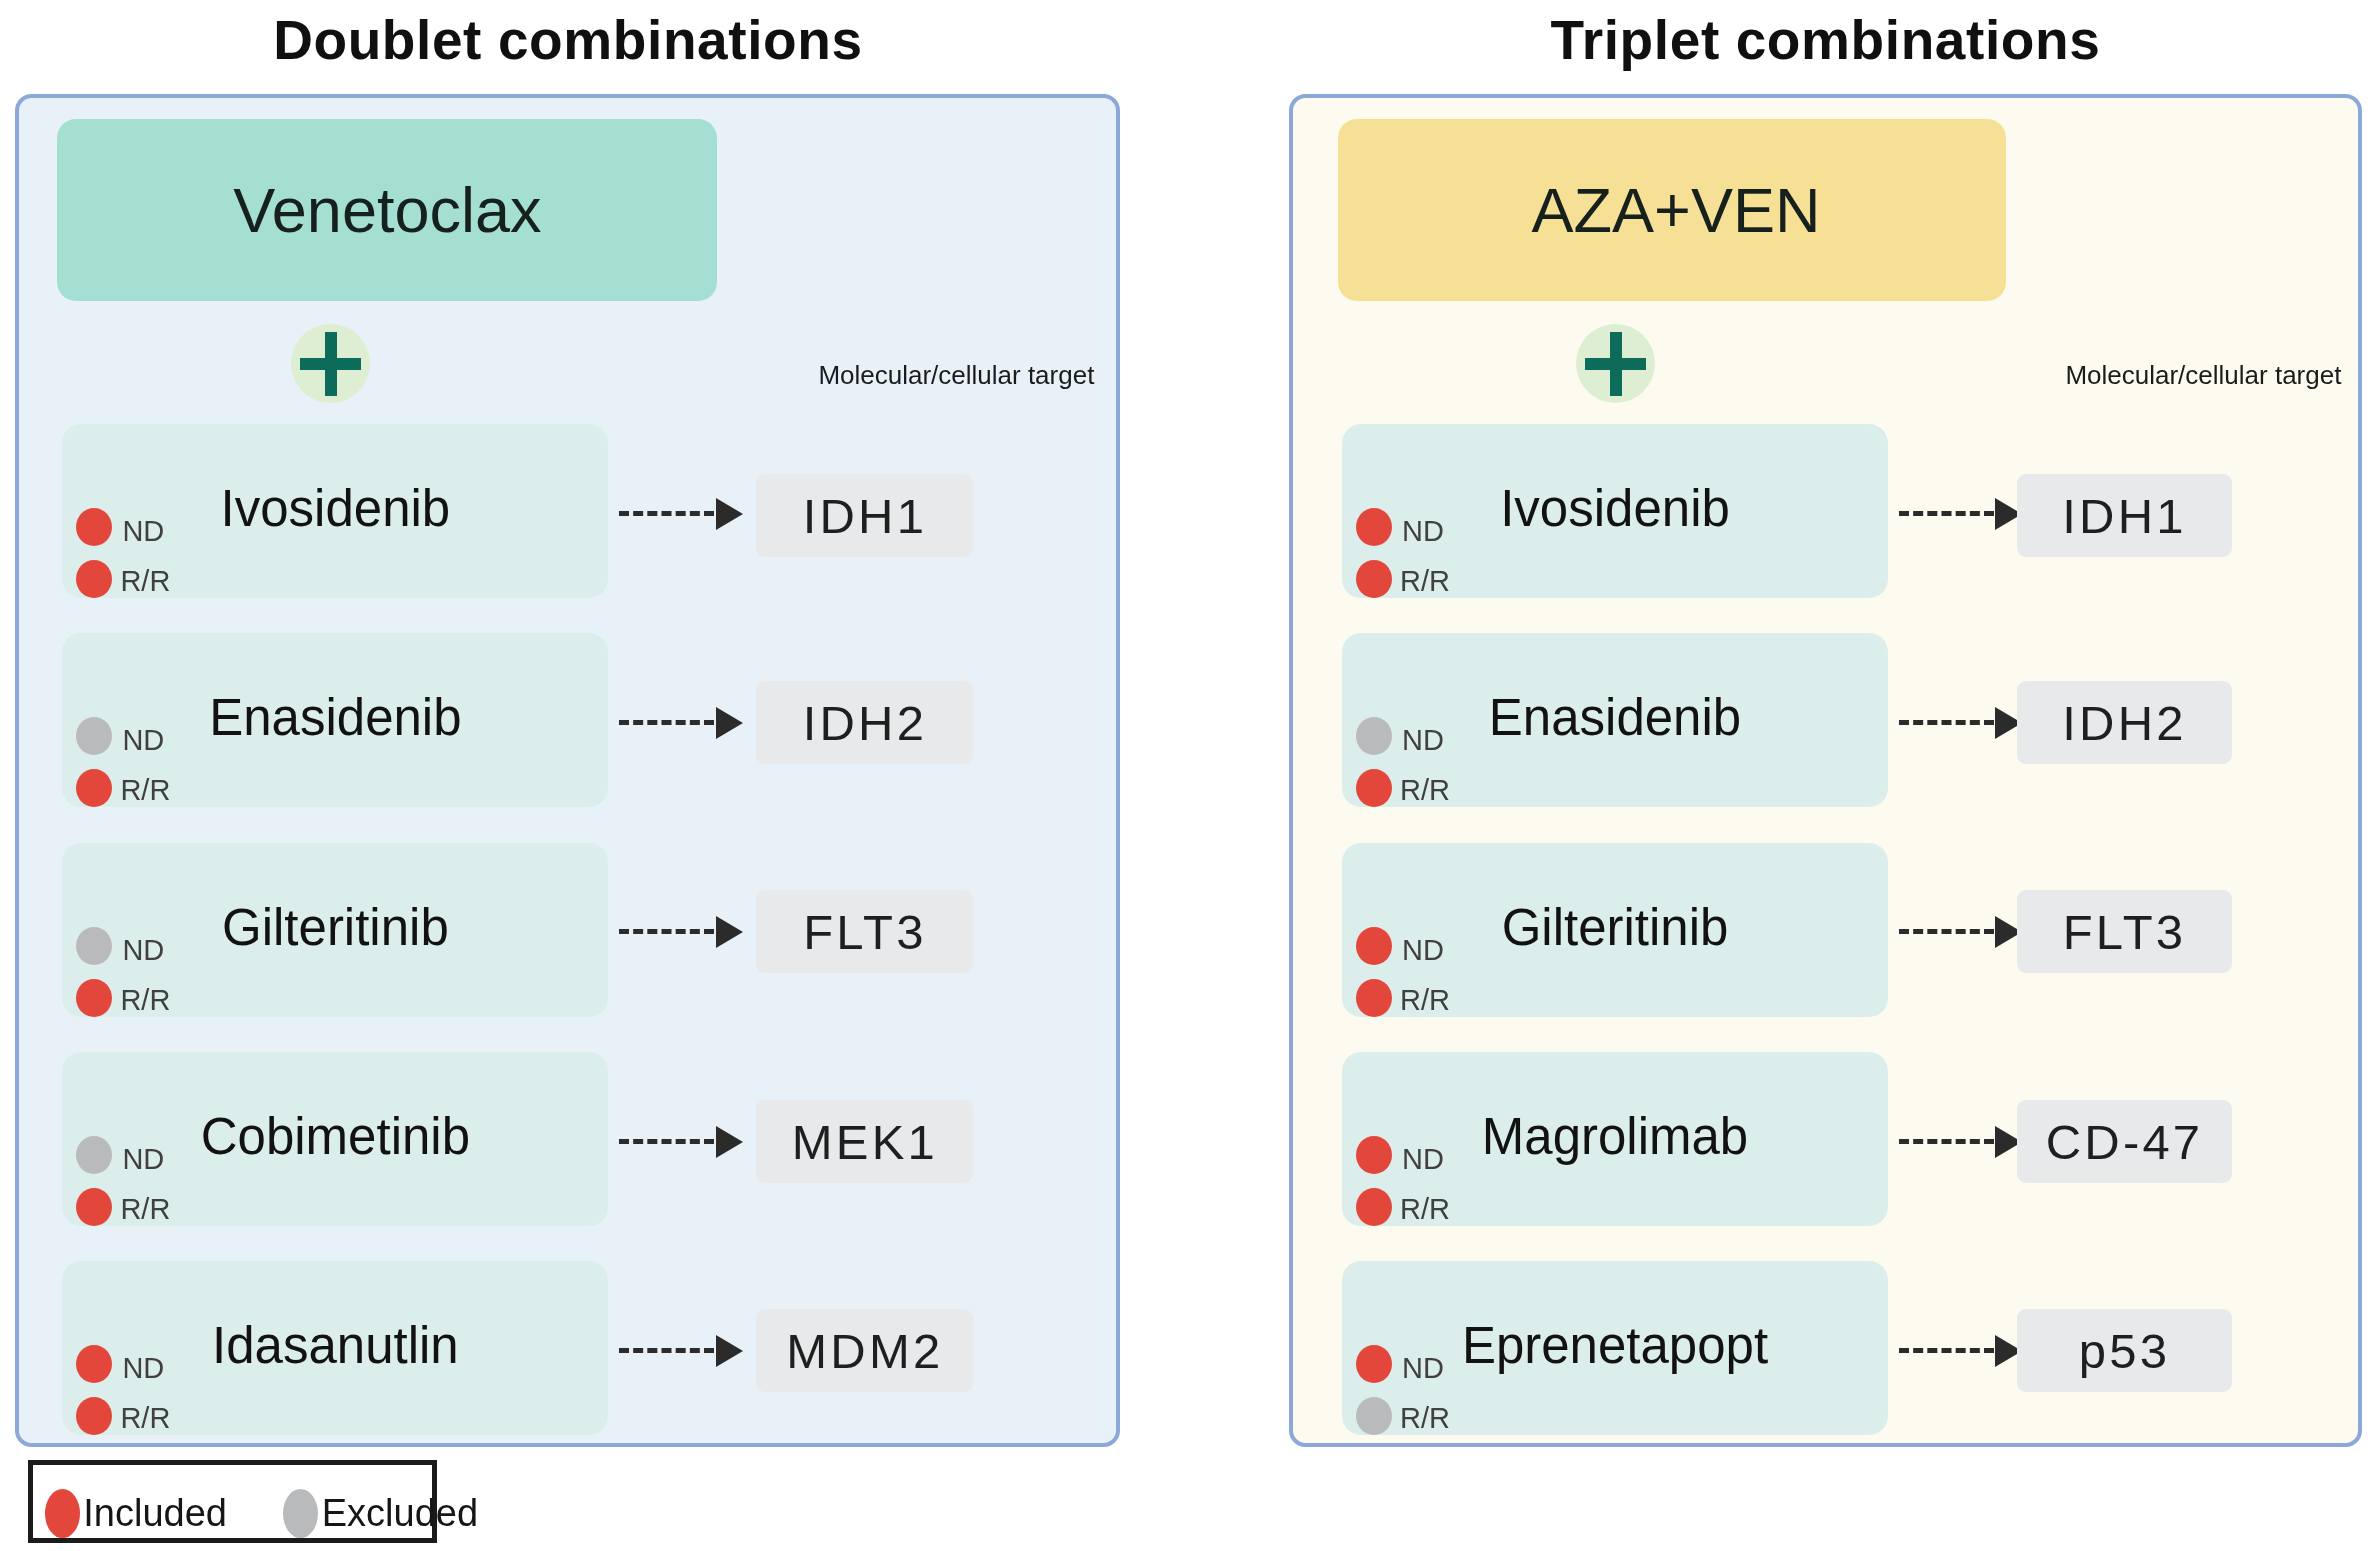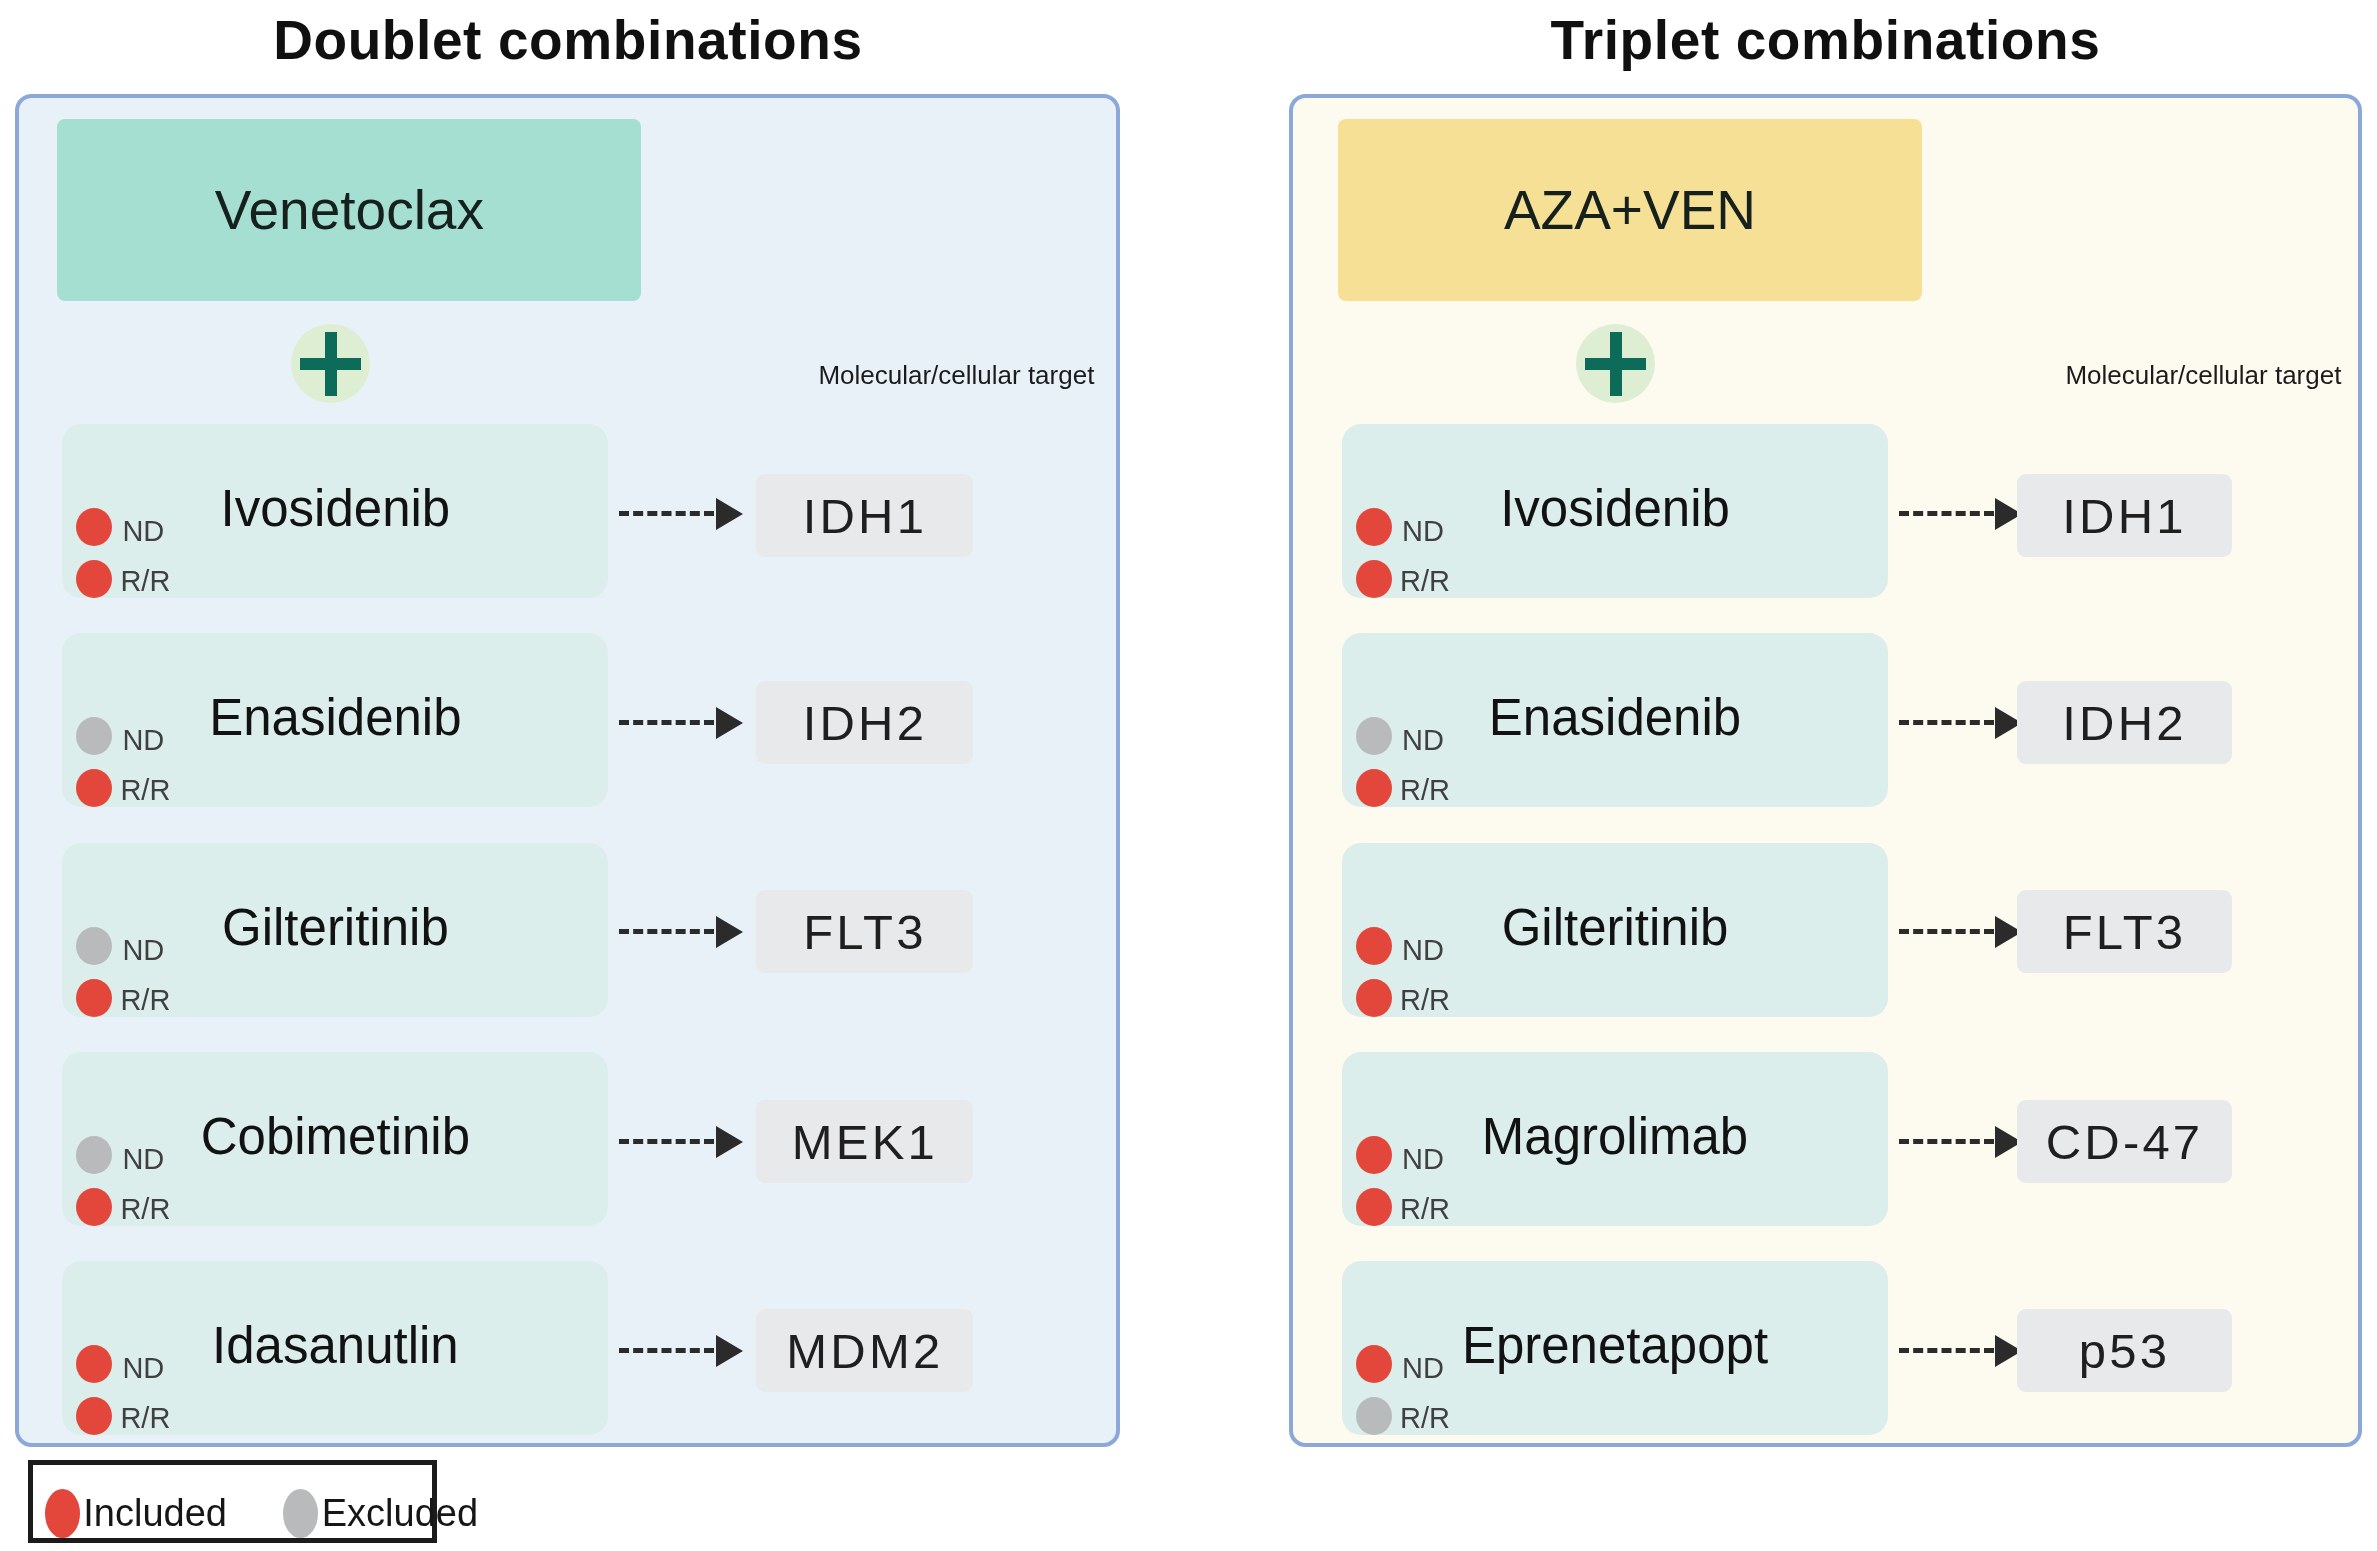--- a/index.html
+++ b/index.html
@@ -15,26 +15,26 @@
   .panel-title.right{left:1289px;width:1073px;}
 
   .panel{
     position:absolute;top:94px;height:1353px;box-sizing:border-box;
     border:4.5px solid #8ba8d8;border-radius:16.6px;
   }
   .panel.doublet{left:15.4px;width:1105px;background:#e9f1f8;}
   .panel.triplet{left:1289px;width:1073px;background:#fdfaef;}
 
   .backbone{
-    position:absolute;top:21px;width:584px;height:182px;border-radius:8px;
+    position:absolute;top:21px;width:660px;height:182px;border-radius:19px;
     display:flex;align-items:center;justify-content:center;
-    font-size:55px;color:#16211e;
+    font-size:63px;color:#16211e;
   }
   .panel.doublet .backbone{left:38px;background:#a5dfd1;}
-  .panel.triplet .backbone{left:45px;background:#f6e096;}
+  .panel.triplet .backbone{left:45px;background:#f6e096;padding-left:8px;}
 
   .plus{
     position:absolute;top:226px;width:79px;height:79px;border-radius:50%;
     background:#ddeed3;
   }
   .panel.doublet .plus{left:272px;}
   .panel.triplet .plus{left:283px;}
   .plus-v{position:absolute;left:50%;top:7.7px;width:12px;height:64px;background:#0c6b59;transform:translateX(-50%);}
   .plus-h{position:absolute;top:50%;left:9px;width:61px;height:12px;background:#0c6b59;transform:translateY(-50%);}
 

